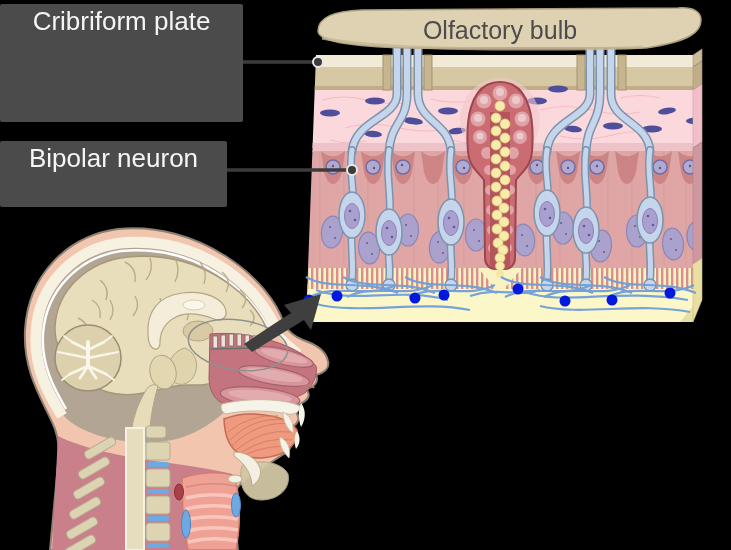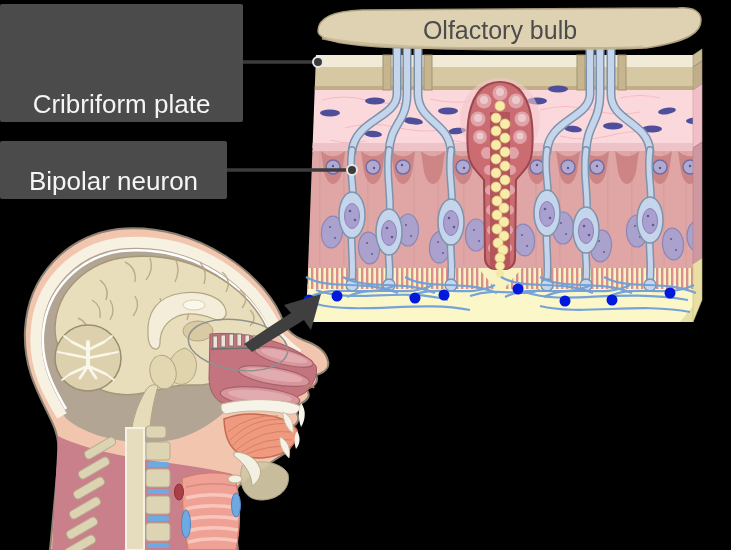--- a/index.html
+++ b/index.html
@@ -1,24 +1,24 @@
 <!DOCTYPE html>
 <html><head>
 <meta charset="utf-8">
 <style>
   html,body{margin:0;padding:0;background:#000;}
   #stage{position:relative;width:731px;height:550px;background:#000;overflow:hidden;
          font-family:"Liberation Sans",sans-serif;}
   #stage svg{position:absolute;left:0;top:0;}
   .label-box{position:absolute;background:#4b4b4b;color:#f5f5f5;
-             display:flex;flex-direction:column;justify-content:flex-end;
+             display:flex;flex-direction:column;justify-content:space-between;
              text-align:center;border-radius:2px;z-index:5;
              font-size:26px;line-height:1.35;font-family:"Liberation Sans",sans-serif;gap:46px;}
   #label-cribriform{left:0;top:4px;width:243px;height:118px;}
-  #label-bipolar{left:0;top:141px;width:227px;height:58px;}
+  #label-bipolar{left:0;top:141px;width:227px;height:66px;}
 </style>
 </head>
 <body>
 
 <div id="stage">
 
 <svg width="731" height="550" viewBox="0 0 731 550">
   <defs>
     <pattern id="ciliaStripes" width="5" height="22" patternUnits="userSpaceOnUse">
       <rect width="5" height="22" fill="#f9f3c4"></rect>

